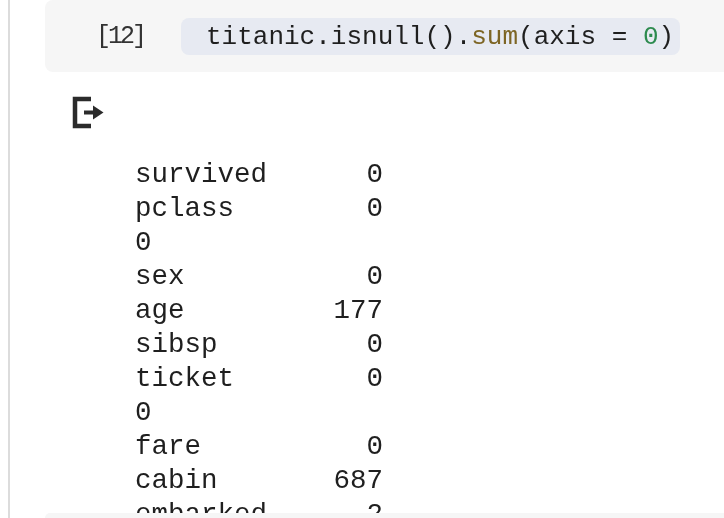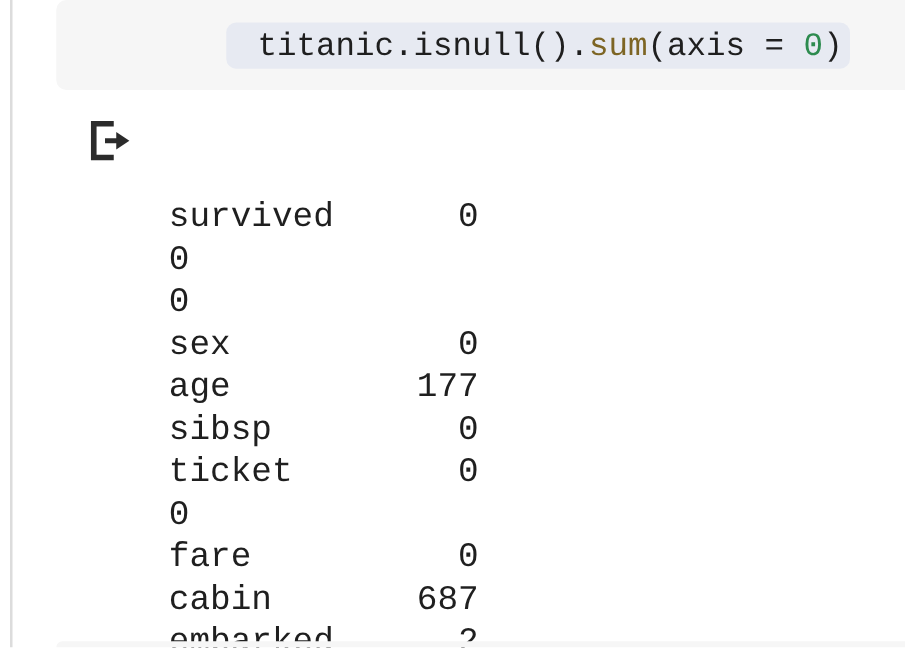--- a/index.html
+++ b/index.html
@@ -102,38 +102,40 @@
     background: var(--cell-bg);
     border-radius: 8px 0 0 0;
   }
 </style>
 </head>
 <body>
 
 <div class="left-rule"></div>
 
 <div class="code-cell">
+  <div class="exec-count">[12]</div>
   <div class="code-line">
     <code class="code-text"><span class="tok tok-plain">titanic.isnull().</span><span class="tok tok-function">sum</span><span class="tok tok-plain">(axis = </span><span class="tok tok-number">0</span><span class="tok tok-plain">)</span></code>
   </div>
 </div>
 
 <div class="output-icon">
   <svg width="36" height="33" viewBox="0 0 36 33" fill="none" xmlns="http://www.w3.org/2000/svg">
     <path d="M21 3 H5 V30 H21" stroke="currentColor" stroke-width="4.5" fill="none"></path>
     <path d="M14 16.5 H26" stroke="currentColor" stroke-width="4"></path>
     <path d="M23 9.5 L33.5 16.5 L23 23.5 Z" fill="currentColor" stroke="none"></path>
   </svg>
 </div>
 
 <div class="output-rows">
   <div><div class="output-row">
     <span class="row-name">survived</span>
     <span class="row-value">0</span>
   </div><div class="output-row">
+    <span class="row-name">pclass</span>
     <span class="row-value">0</span>
   </div><div class="output-row">
     <span class="row-value">0</span>
   </div><div class="output-row">
     <span class="row-name">sex</span>
     <span class="row-value">0</span>
   </div><div class="output-row">
     <span class="row-name">age</span>
     <span class="row-value">177</span>
   </div><div class="output-row">

